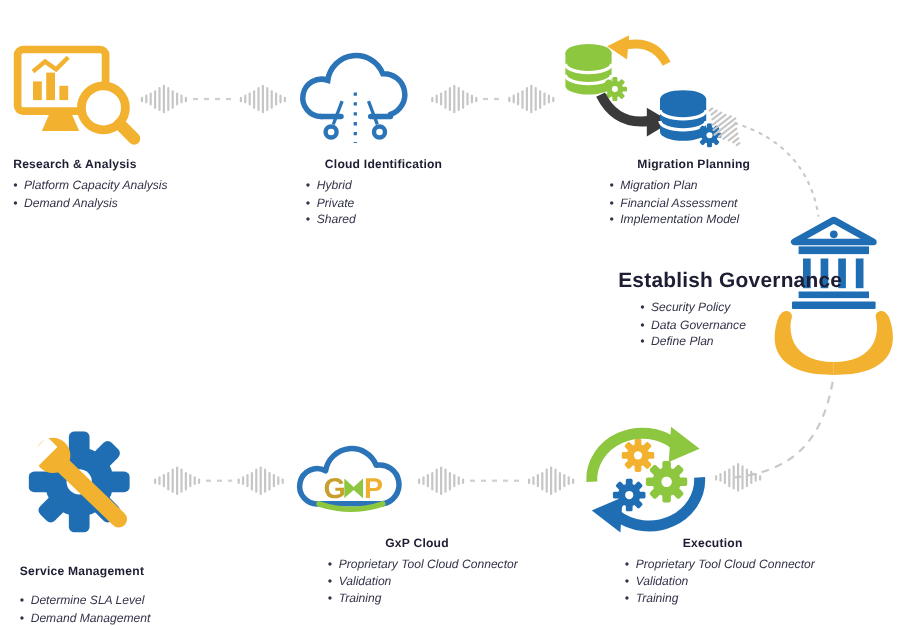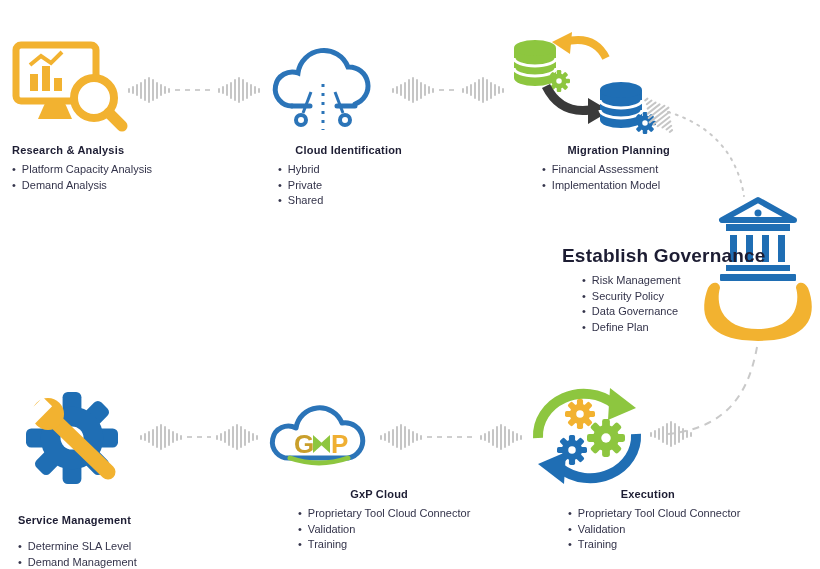--- a/index.html
+++ b/index.html
@@ -4,21 +4,21 @@
 <style>
   * { margin:0; padding:0; box-sizing:border-box; }
   body { font-family: "Liberation Sans", sans-serif; background:#fff; }
   .canvas { position:relative; width:820px; height:569px; background:#ffffff; overflow:hidden; }
 
   .abs { position:absolute; }
 
   .node-title { font-size:11px; font-weight:bold; color:#1d1d33; letter-spacing:.2px; }
   .center { text-align:right; }
   .bullets { margin-top:6px; }
-  .bullet { font-size:11px; color:#33334a; line-height:15.5px; display:flex; align-items:flex-start; }
+  .bullet { font-size:11px; color:#33334a; line-height:15.5px; display:flex; align-items:flex-start;font-style:italic; }
   .bullet::before { content:"•"; margin-right:6px; color:#33334a; }
 
   .connector { position:absolute; display:flex; align-items:center; height:28px; }
   .dash { flex:1; height:2px; margin:0 5px;
           background:repeating-linear-gradient(90deg,#cfcfcf 0 5px,transparent 5px 10px); }
   .bars { display:flex; align-items:center; gap:2px; }
   .bars i { display:block; width:2px; border-radius:1px; background:#c6c6c6; }
   .bars i:nth-child(1), .bars i:nth-child(11) { height:5px; }
   .bars i:nth-child(2), .bars i:nth-child(10) { height:8px; }
   .bars i:nth-child(3), .bars i:nth-child(9)  { height:12px; }
@@ -311,32 +311,32 @@
 
   <div class="abs" style="left:252px;top:144px;width:150px">
     <div class="node-title center">Cloud Identification</div>
     <div class="bullets" style="margin-left:26px">
       <div class="bullet">Hybrid</div>
       <div class="bullet">Private</div>
       <div class="bullet">Shared</div>
     </div>
   </div>
 
-  <div class="abs" style="left:500px;top:144px;width:170px">
+  <div class="abs" style="left:512px;top:144px;width:170px">
     <div class="node-title center">Migration Planning</div>
     <div class="bullets" style="margin-left:42px">
+      <div class="bullet">Migration Plan</div>
       <div class="bullet">Financial Assessment</div>
       <div class="bullet">Implementation Model</div>
     </div>
   </div>
 
   <div class="abs" style="left:562px;top:245px;width:170px">
     <div class="node-title" style="font-size:19px;white-space:nowrap">Establish Governance</div>
     <div class="bullets" style="margin-left:20px">
-      <div class="bullet">Risk Management</div>
       <div class="bullet">Security Policy</div>
       <div class="bullet">Data Governance</div>
       <div class="bullet">Define Plan</div>
     </div>
   </div>
 
   <div class="abs" style="left:18px;top:514px;width:210px">
     <div class="node-title">Service Management</div>
     <div class="bullets" style="margin-top:13px">
       <div class="bullet">Determine SLA Level</div>

